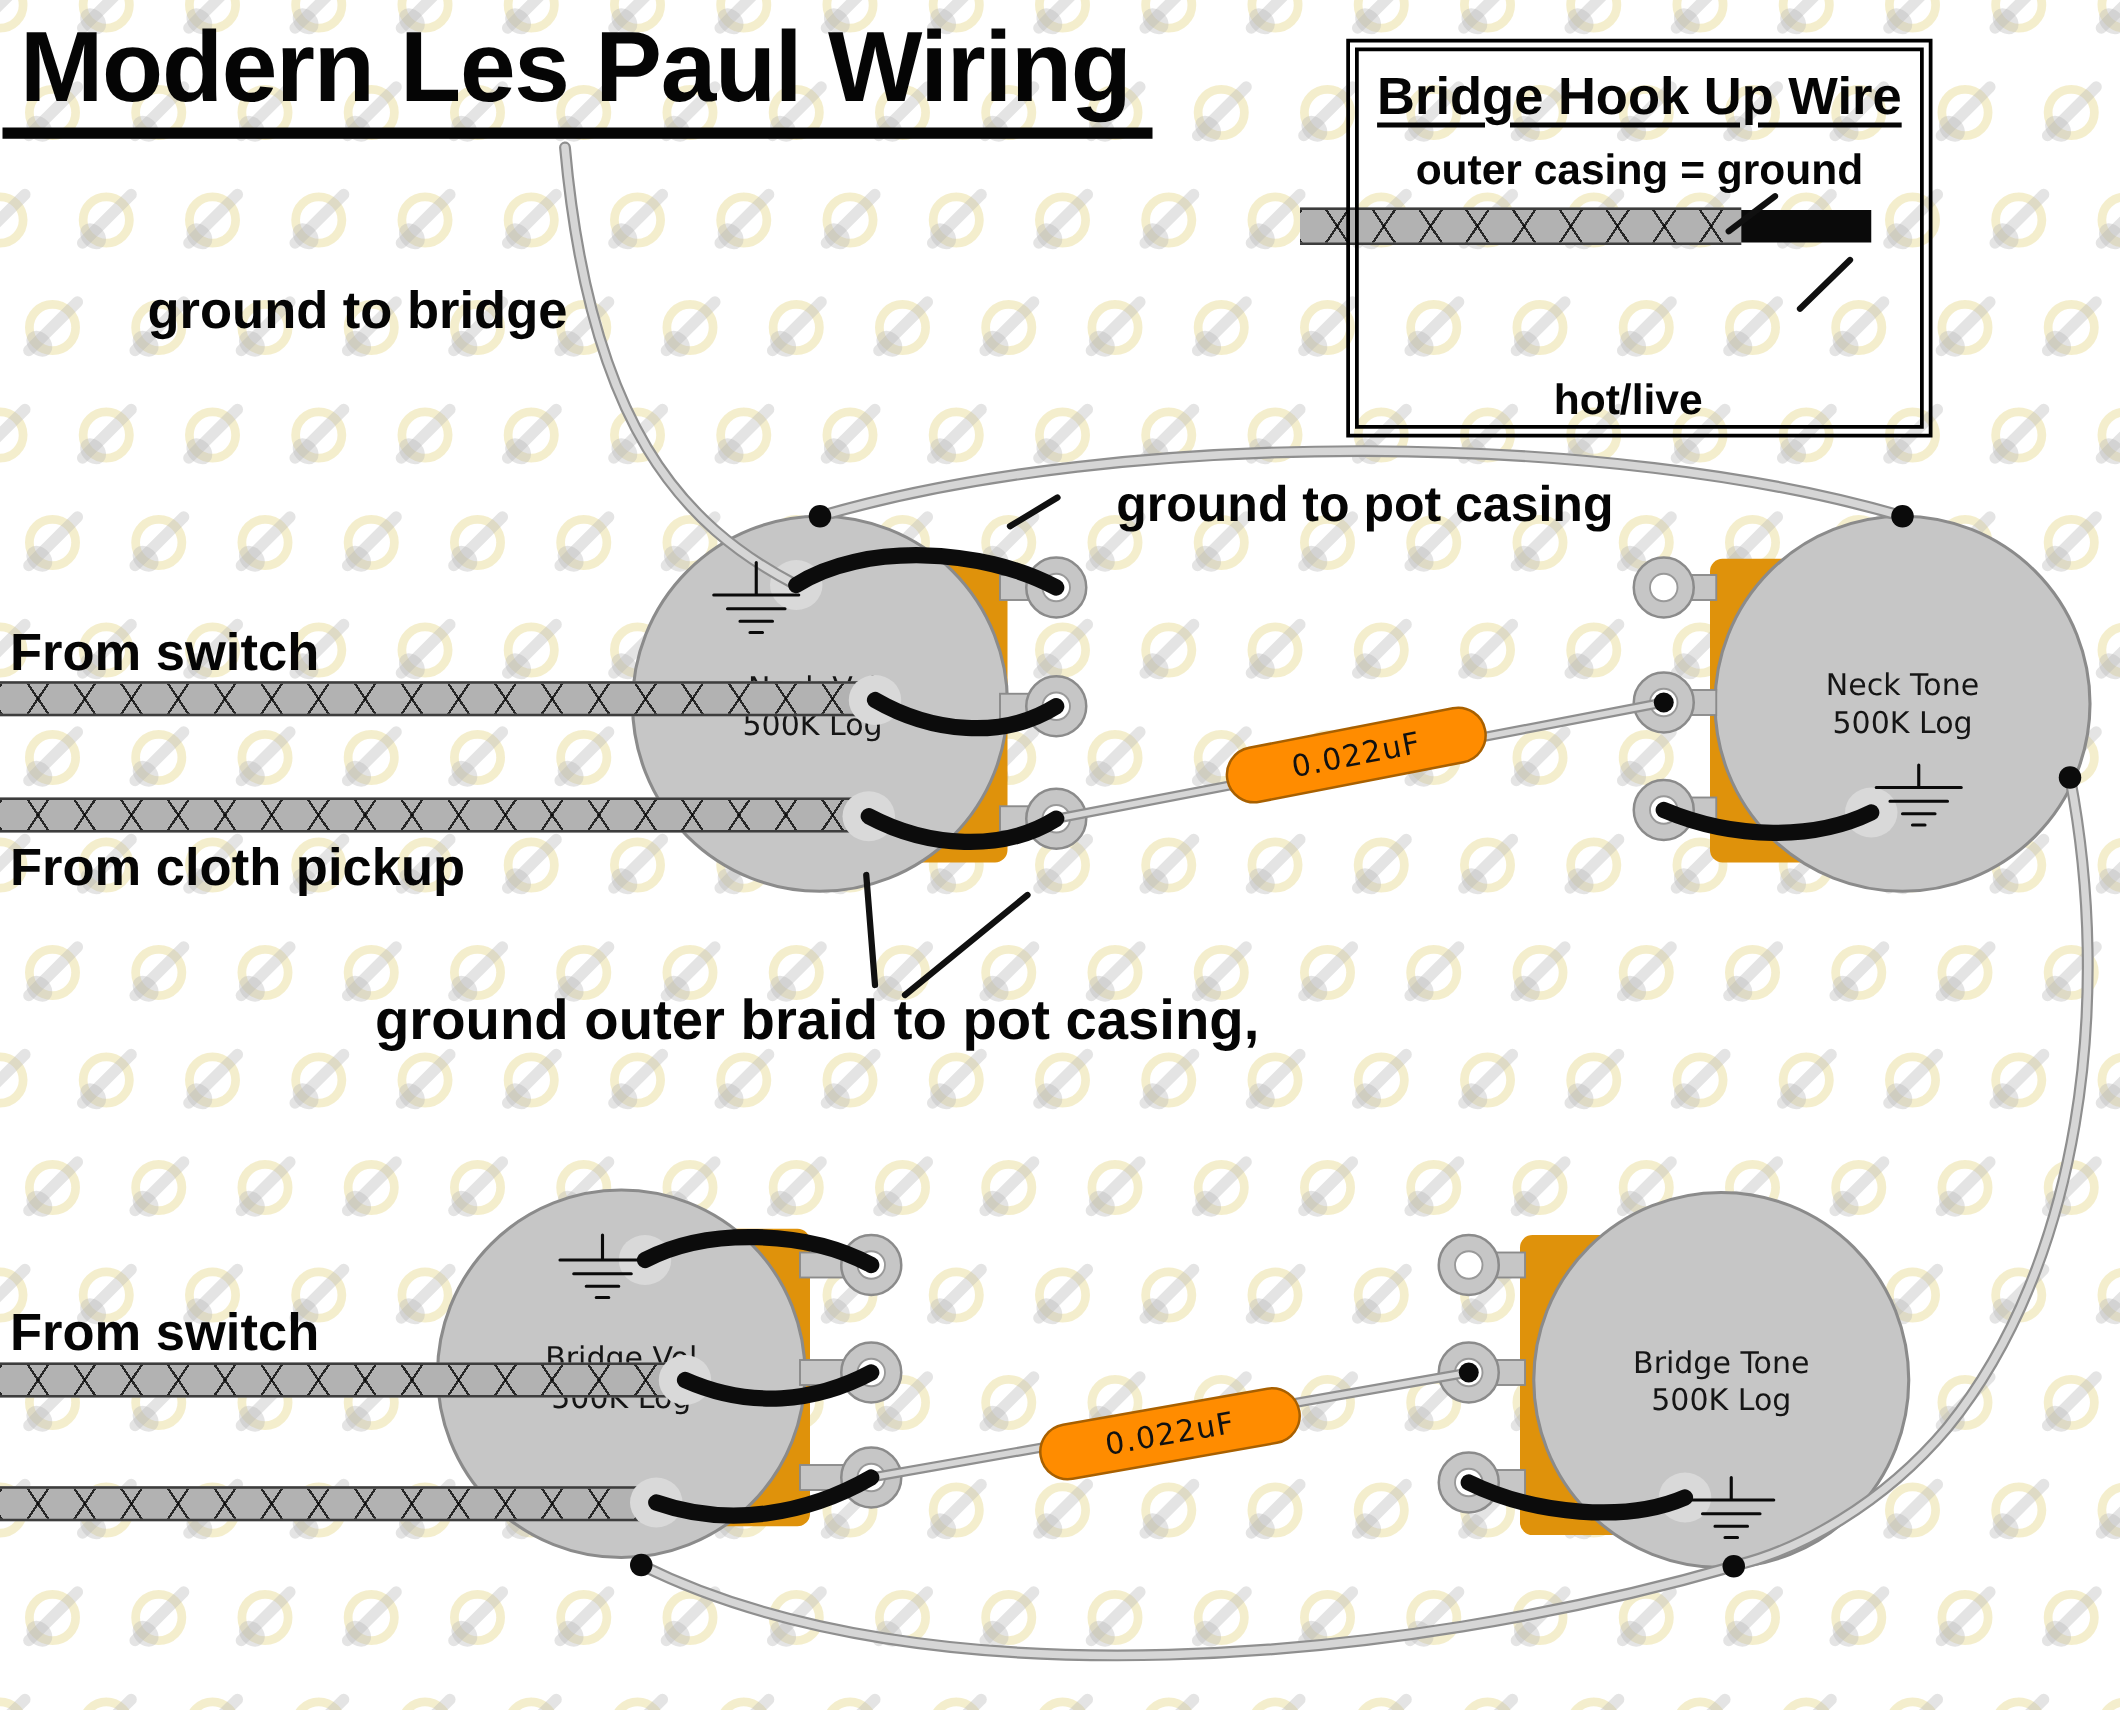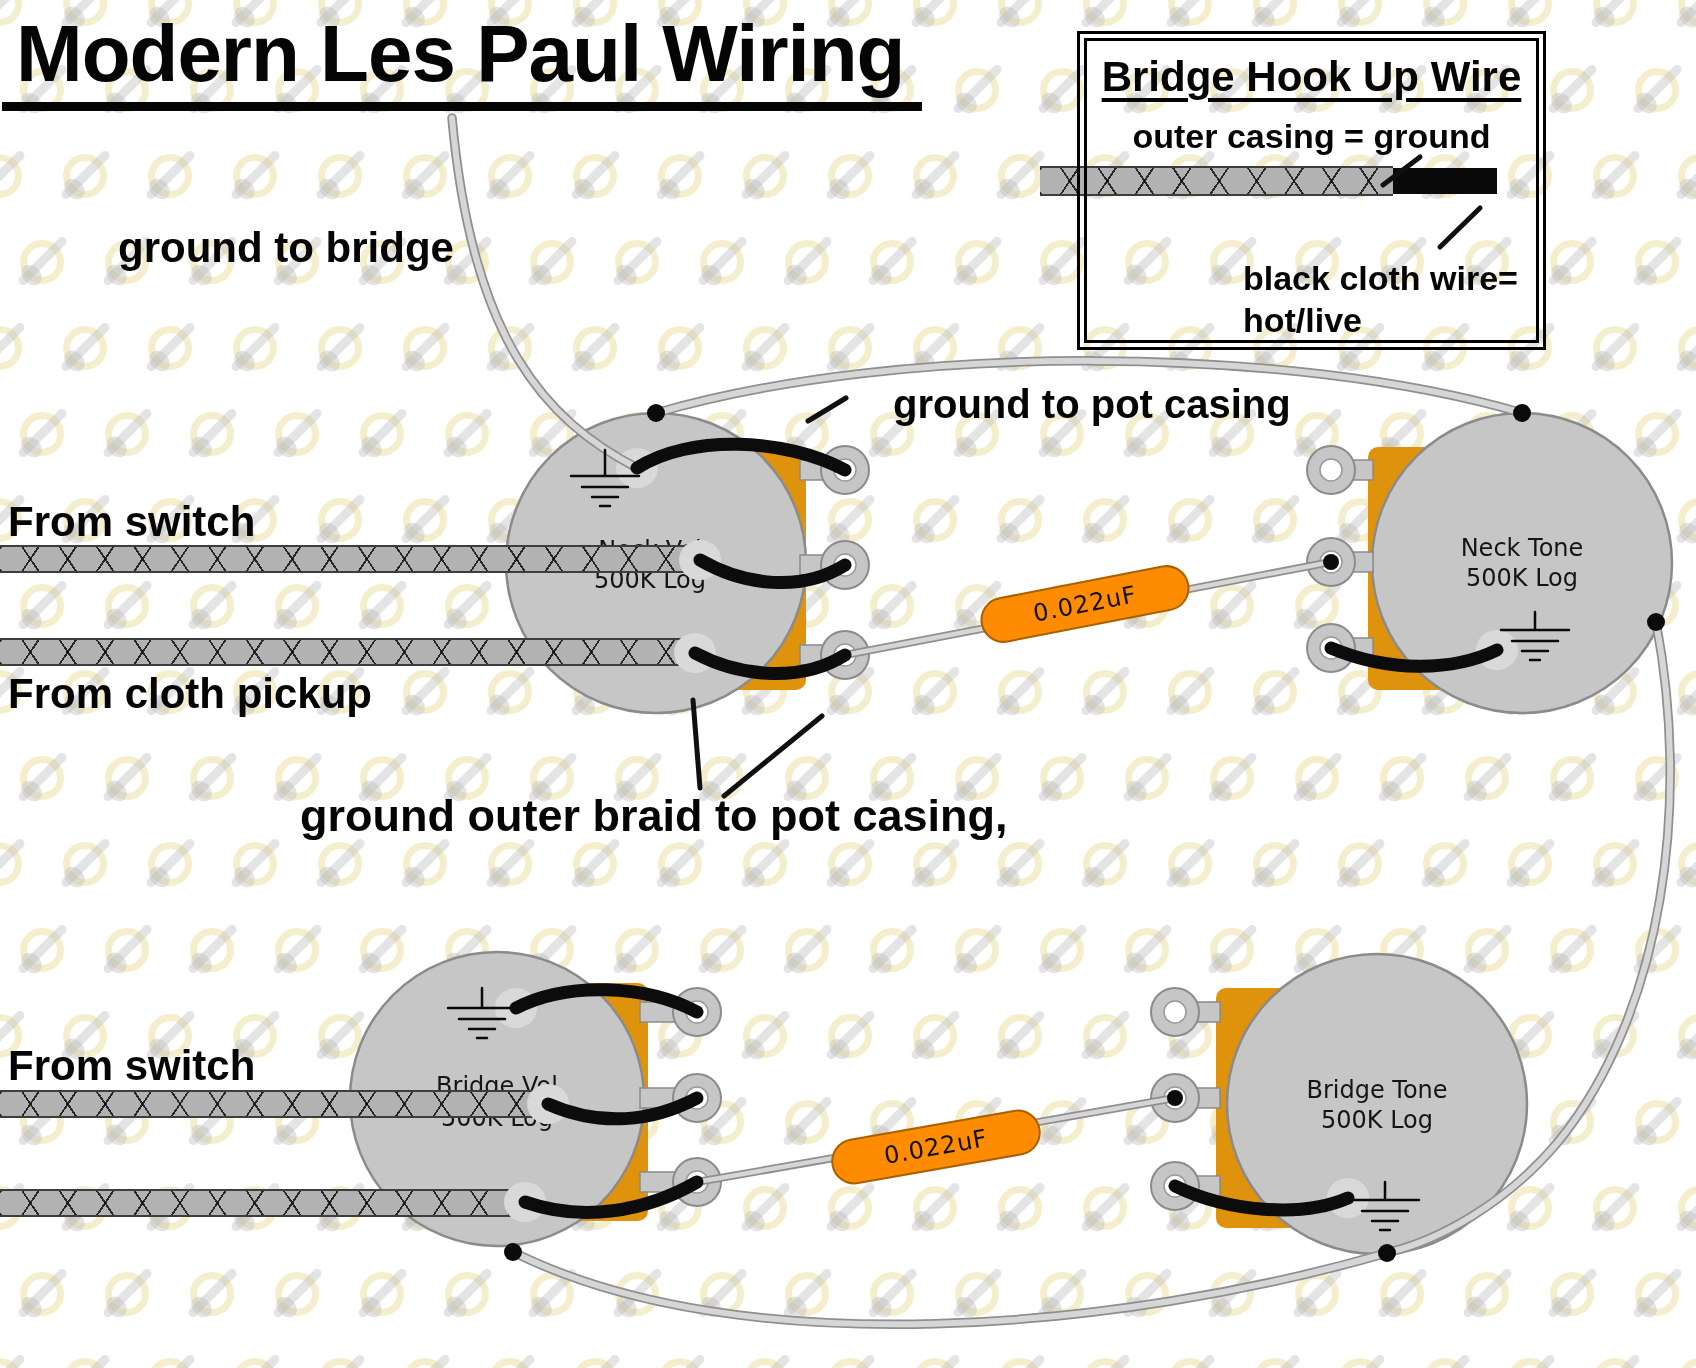--- a/index.html
+++ b/index.html
@@ -1232,17 +1232,16 @@
   <div class="lbl" style="left:118px;top:224px;font-size:42px;">ground to bridge</div>
   <div class="lbl" style="left:893px;top:382px;font-size:40px;">ground to pot casing</div>
   <div class="lbl" style="left:8px;top:498px;font-size:42px;">From switch</div>
   <div class="lbl" style="left:8px;top:670px;font-size:42px;">From cloth pickup</div>
   <div class="lbl" style="left:300px;top:790px;font-size:45px;">ground outer braid to pot casing,</div>
   <div class="lbl" style="left:8px;top:1042px;font-size:42px;">From switch</div>
 
   <div id="legend-box">
     <div class="lbl" id="legend-title" style="position:absolute;">Bridge Hook Up Wire</div>
     <div class="lbl" id="legend-outer" style="position:absolute;">outer casing = ground</div>
-    <div class="lbl" id="legend-black1" style="position:absolute;">black cloth wire=</div>
     <div class="lbl" id="legend-black2" style="position:absolute;">hot/live</div>
   </div>
 
 </div>
 
 </body></html>

